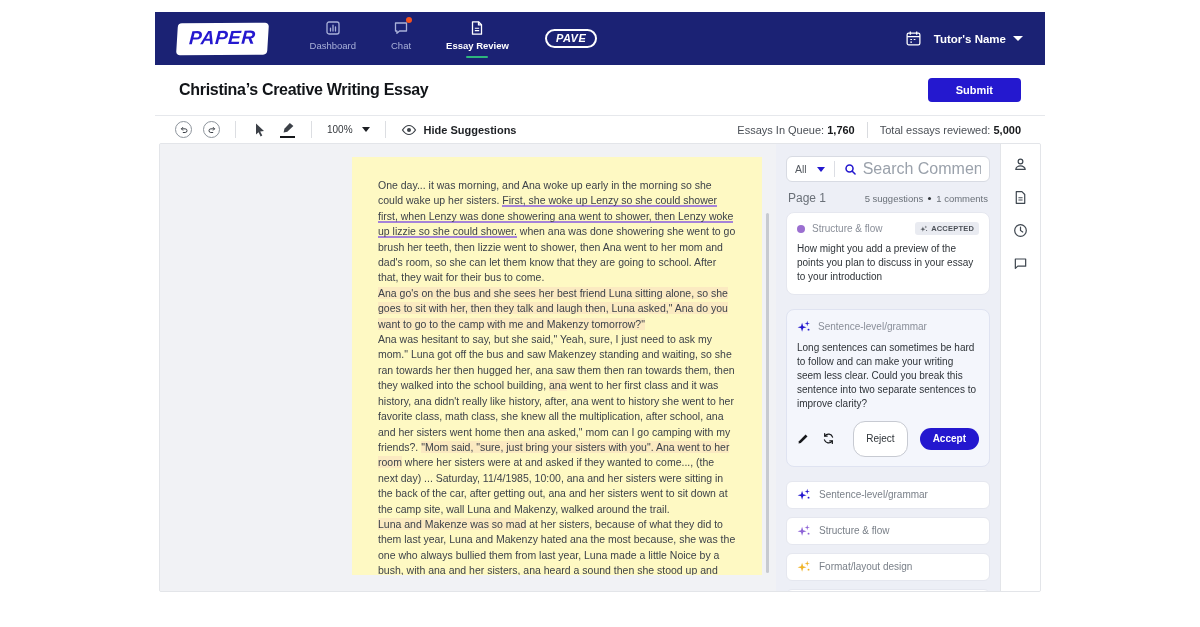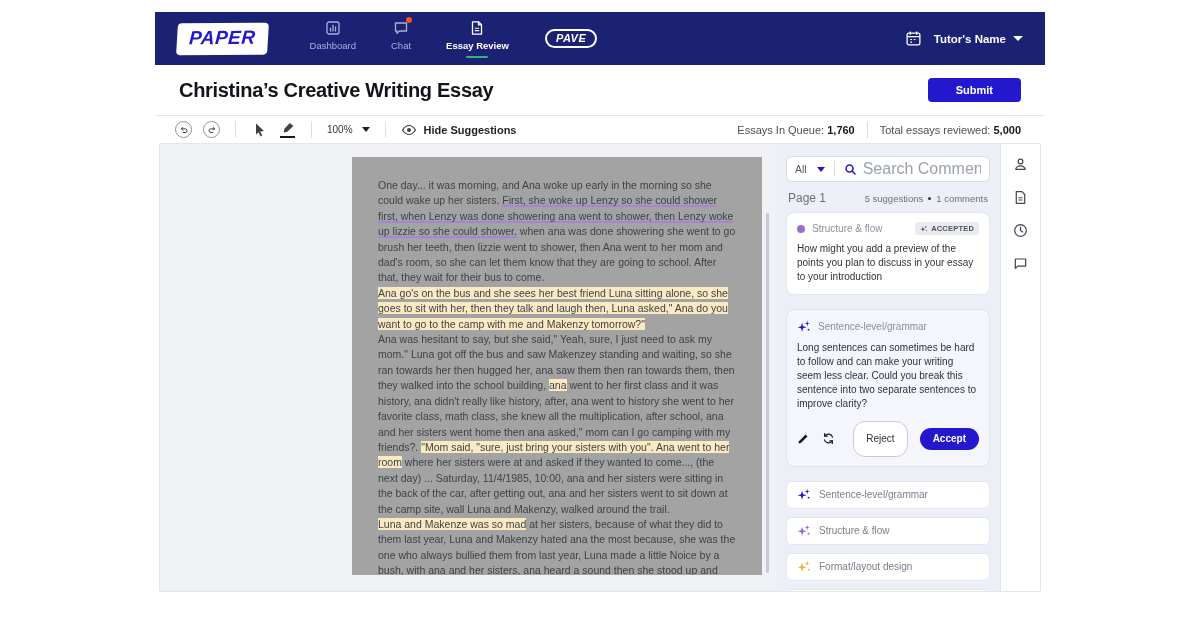--- a/index.html
+++ b/index.html
@@ -22,21 +22,21 @@
   .chat-dot { position:absolute; top:-3px; right:-3px; width:6px; height:6px; border-radius:50%; background:#f4511e; }
   .pave { margin-left:36px; border:2px solid #fff; border-radius:11px; padding:1px 9px 2px; color:#fff; font-style:italic; font-weight:bold; font-size:11px; letter-spacing:0.5px; }
   .nav-right { margin-left:auto; display:flex; align-items:center; gap:12px; color:#fff; }
   .nav-right svg { width:17px; height:17px; display:block; }
   .tutor { display:flex; align-items:center; gap:7px; cursor:pointer; }
   .tutor-name { font-size:11.5px; font-weight:bold; }
   .tri-down-white { width:0; height:0; border-left:5px solid transparent; border-right:5px solid transparent; border-top:5px solid #fff; }
 
   
   .title-row { height:50px; display:flex; align-items:center; padding:0 24px; }
-  .page-title { font-size:20px; font-weight:bold; color:#111418; letter-spacing:-0.3px; }
+  .page-title { font-size:16px; font-weight:bold; color:#111418; letter-spacing:-0.3px; }
   .submit-btn { margin-left:auto; background:#2418cf; color:#fff; border:none; border-radius:4px; font-size:11px; font-weight:bold; padding:6px 28px; cursor:pointer; font-family:inherit; }
 
   
   .toolbar { height:28px; border-top:1px solid #e6e8ec; display:flex; align-items:center; padding:0 24px 0 20px; }
   .tb-left { display:flex; align-items:center; gap:11px; }
   .tb-icon { width:17px; height:17px; display:flex; align-items:center; justify-content:center; cursor:pointer; color:#3c4148; }
   .tb-icon svg { width:16px; height:16px; display:block; }
   .tb-divider { width:1px; height:17px; background:#dcdee2; margin:0 4px; }
   .circle-btn { width:17px; height:17px; border:1px solid #8d949c; border-radius:50%; display:flex; align-items:center; justify-content:center; color:#3c4148; }
   .circle-btn svg { width:10px; height:10px; }
@@ -48,21 +48,21 @@
   .hide-sug { display:flex; align-items:center; gap:6px; cursor:pointer; }
   .hide-sug-label { font-size:11px; font-weight:bold; color:#1c1f23; }
   .tb-right { margin-left:auto; display:flex; align-items:center; gap:12px; }
   .stat { font-size:11px; color:#4a4f56; }
   .stat b { color:#16181b; }
   .stat-divider { width:1px; height:16px; background:#d9dbdf; }
 
   
   .main { height:449px; margin:0 4px; border:1px solid #e3e5e9; border-radius:2px; display:flex; overflow:hidden; background:#f1f2f5; }
   .doc-viewer { flex:1; position:relative; background:#f1f2f5; }
-  .sheet { position:absolute; left:192px; top:13px; bottom:16px; width:410px; background:#a3a3a3; padding:21px 26px 0; overflow:hidden; }
+  .sheet { position:absolute; left:192px; top:13px; bottom:16px; width:410px; background:#fef9c3; padding:21px 26px 0; overflow:hidden; }
   .sheet p { font-size:10.5px; line-height:15.4px; color:#3d4249; }
   .hl { background:#fbeac1; }
   .ul-purple { text-decoration:none; border-bottom:0; box-shadow:inset 0 -2px 0 #a583d9; padding-bottom:1px; }
   .v-scrollbar { position:absolute; right:7px; top:69px; width:3px; height:360px; background:#c7cad0; border-radius:2px; }
 
   
   .panel { width:224px; background:#edeff6; padding:12px 10px; overflow:hidden; }
   .search-row { background:#fff; border:1px solid #d8dbe3; border-radius:6px; height:26px; display:flex; align-items:center; padding:0 8px; }
   .filter-label { font-size:10.5px; color:#555a61; }
   .tri-down-blue { width:0; height:0; border-left:4.5px solid transparent; border-right:4.5px solid transparent; border-top:5px solid #2418cf; margin-left:10px; }

